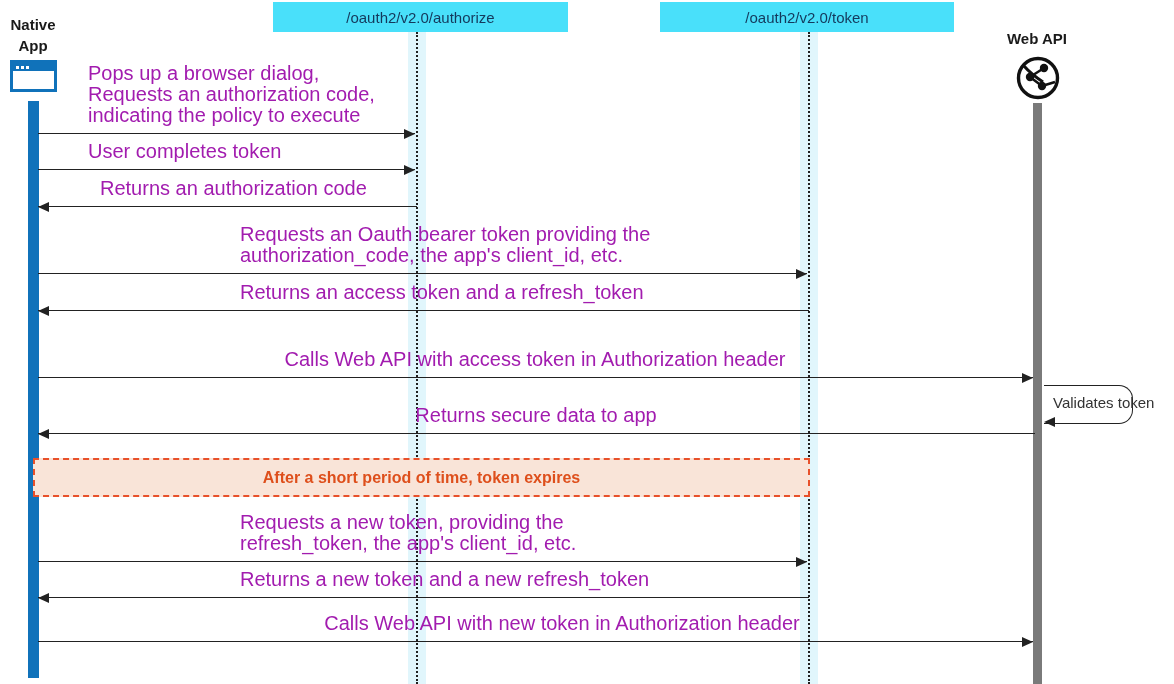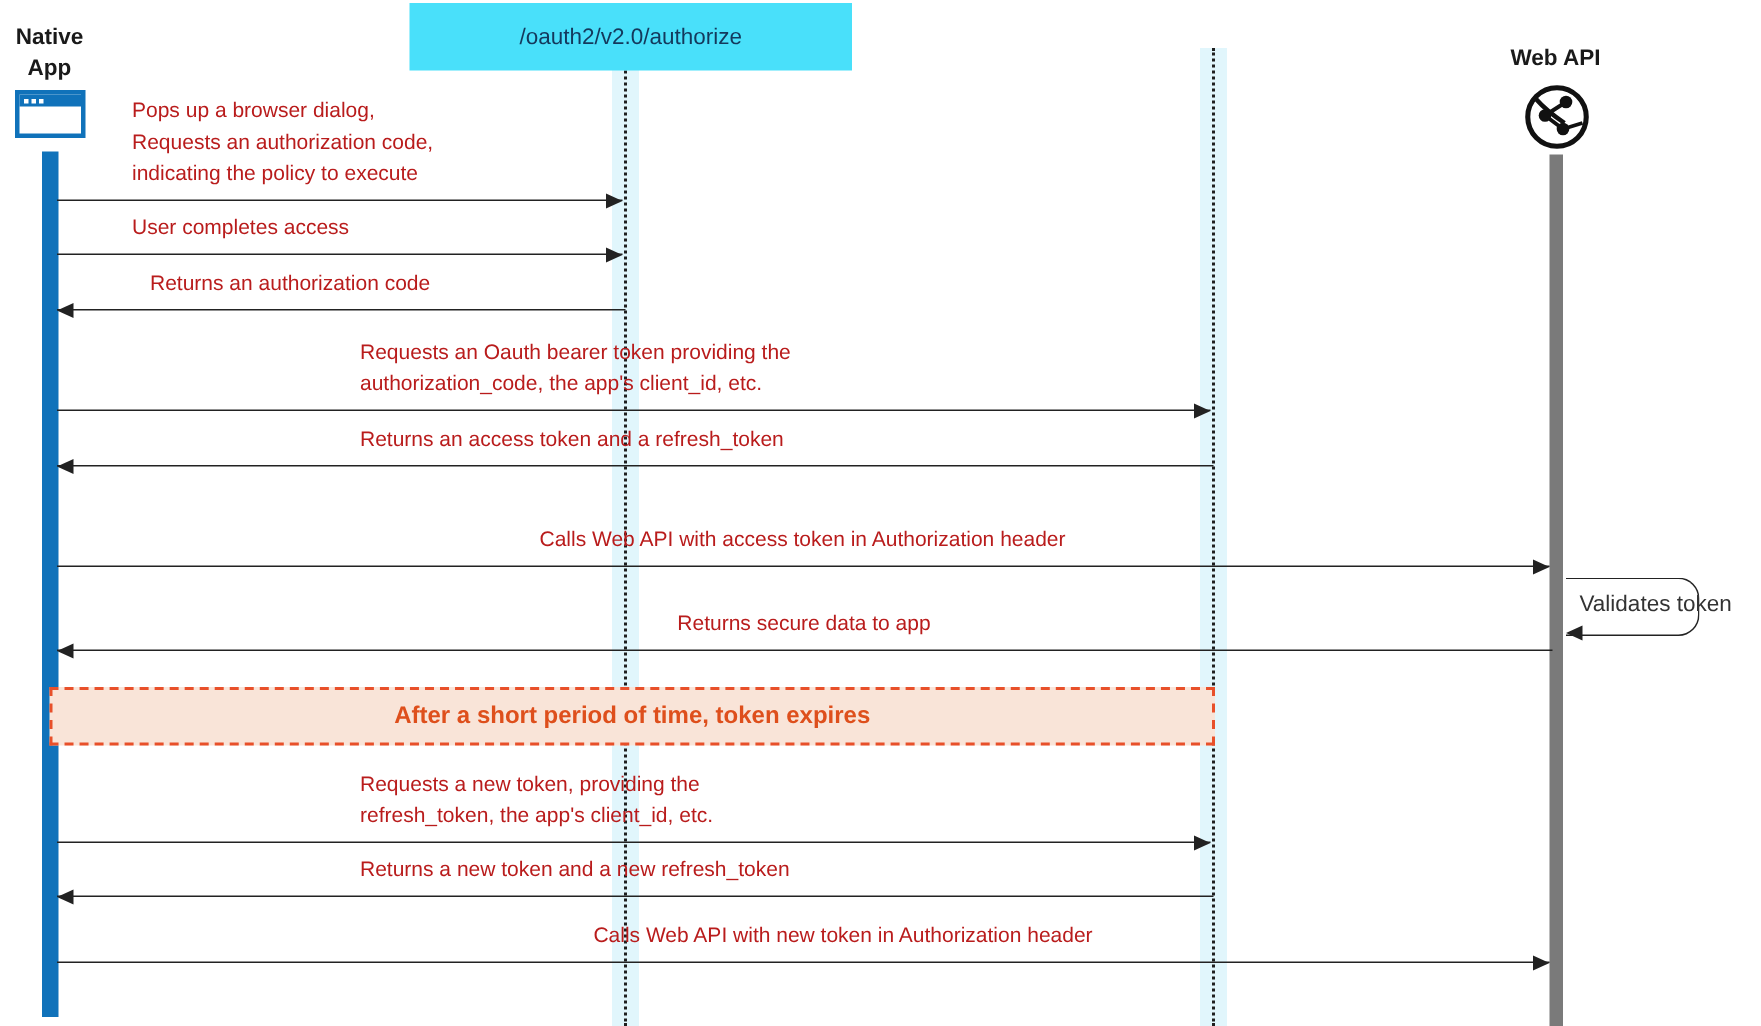--- a/index.html
+++ b/index.html
@@ -3,35 +3,35 @@
 <meta charset="utf-8">
 <style>
   html,body{margin:0;padding:0;background:#fff;}
   .stage{
     position:relative;width:1174px;height:684px;background:#ffffff;
     font-family:"Liberation Sans",sans-serif;overflow:hidden;
   }
   .band{position:absolute;top:32px;bottom:0;width:18px;background:#E1F6FC;}
   .dotline{position:absolute;top:32px;bottom:0;width:0;border-left:2px dotted #1f1f1f;}
   .header-box{
-    position:absolute;top:2px;height:45px;background:#49E0FA;color:#14395C;
+    position:absolute;top:2px;height:30px;background:#49E0FA;color:#14395C;
     display:flex;align-items:center;justify-content:center;font-size:15px;
   }
   .actor-label{position:absolute;font-weight:bold;font-size:15px;line-height:21px;color:#1a1a1a;text-align:center;}
   .activation{position:absolute;background:#1072BA;}
   .lifeline-gray{position:absolute;background:#7A7A7A;}
   .browser-icon{position:absolute;left:10px;top:60px;width:41px;height:26px;border:3px solid #1072BA;background:#fff;}
   .browser-icon .titlebar{height:8px;background:#1072BA;display:flex;align-items:center;padding-left:3px;gap:2px;}
   .browser-icon .dot{width:3px;height:3px;background:#fff;}
   .globe-icon{position:absolute;left:1015px;top:55px;width:46px;height:46px;}
   .msg-line{position:absolute;height:0;border-top:1.6px solid #222;}
   .arrowhead{position:absolute;width:0;height:0;}
   .arrowhead.right{border-left:11px solid #222;border-top:5px solid transparent;border-bottom:5px solid transparent;}
   .arrowhead.left{border-right:11px solid #222;border-top:5px solid transparent;border-bottom:5px solid transparent;}
-  .msg-label{position:absolute;font-size:14px;color:#b91c1c;line-height:21px;white-space:nowrap;}
+  .msg-label{position:absolute;font-size:20px;color:#a21caf;line-height:21px;white-space:nowrap;}
   .msg-label.center{transform:translateX(-50%);text-align:center;}
   .note-box{
     position:absolute;left:33px;top:458px;width:773px;height:35px;
     background:#F9E4D8;border:2px dashed #E8502A;color:#DE4F1C;font-weight:bold;
     font-size:16px;display:flex;align-items:center;justify-content:center;
   }
   .selfloop{
     position:absolute;left:1044px;top:385px;width:88px;height:37px;
     border-top:1.6px solid #222;border-right:1.6px solid #222;border-bottom:1.6px solid #222;
     border-radius:0 14px 14px 0;
@@ -50,20 +50,23 @@
 
   <div class="actor-label" style="left:2px;top:14px;width:62px;">
     <div>Native</div>
     <div>App</div>
   </div>
 
   <div class="header-box" style="left:273px;width:295px;">
     <span>/oauth2/v2.0/authorize</span>
   </div>
 
+  <div class="header-box" style="left:660px;width:294px;">
+    <span>/oauth2/v2.0/token</span>
+  </div>
 
   <div class="actor-label" style="left:996px;top:28px;width:82px;">Web API</div>
 
   <div class="browser-icon">
     <div class="titlebar">
       <span class="dot"></span>
       <span class="dot"></span>
       <span class="dot"></span>
     </div>
   </div>
@@ -86,21 +89,21 @@
       <div class="msg-line" style="left: 38px; top: 133px; width: 377px;"></div>
       <div class="arrowhead right" style="top: 129px; left: 404px;"></div>
       <div class="msg-label" style="left: 88px; top: 63px;">
         <div>Pops up a browser dialog,</div>
         <div>Requests an authorization code,</div>
         <div>indicating the policy to execute</div>
       </div>
       <div class="msg-line" style="left: 38px; top: 169px; width: 377px;"></div>
       <div class="arrowhead right" style="top: 165px; left: 404px;"></div>
       <div class="msg-label" style="left: 88px; top: 141px;">
-        <div>User completes access</div>
+        <div>User completes token</div>
       </div>
       <div class="msg-line" style="left: 38px; top: 206px; width: 379px;"></div>
       <div class="arrowhead left" style="top: 202px; left: 38px;"></div>
       <div class="msg-label" style="left: 100px; top: 178px;">
         <div>Returns an authorization code</div>
       </div>
       <div class="msg-line" style="left: 38px; top: 273px; width: 769px;"></div>
       <div class="arrowhead right" style="top: 269px; left: 796px;"></div>
       <div class="msg-label" style="left: 240px; top: 224px;">
         <div>Requests an Oauth bearer token providing the</div>

